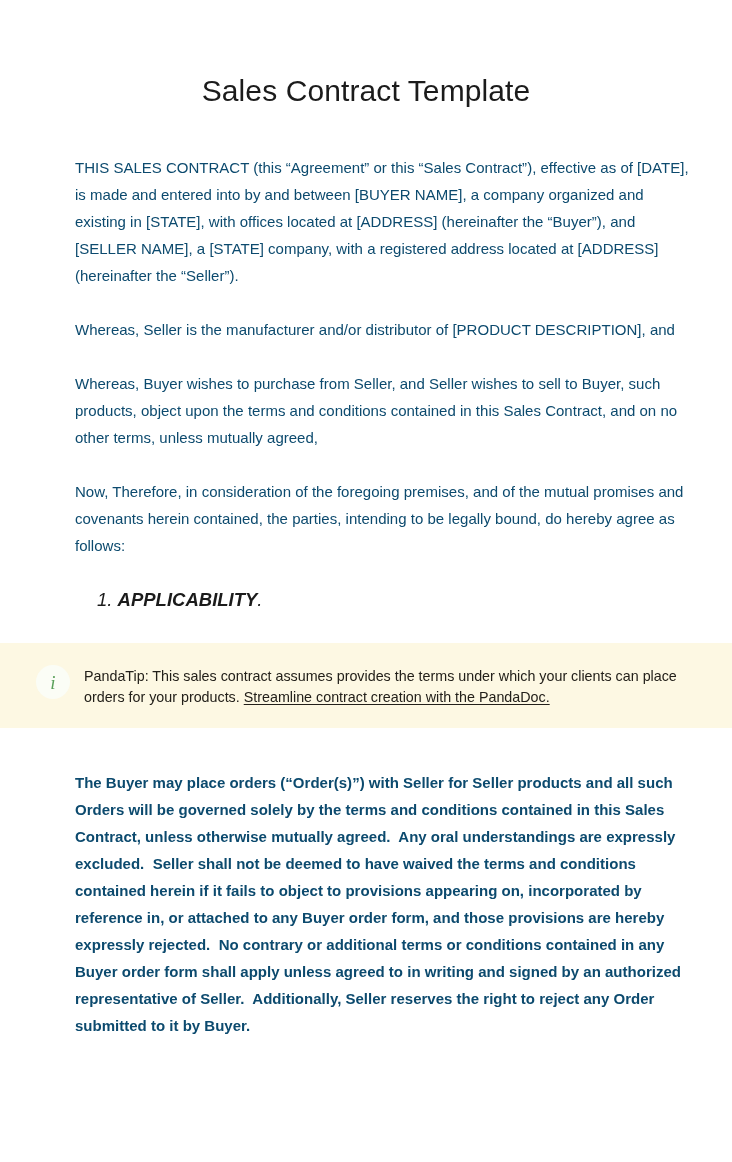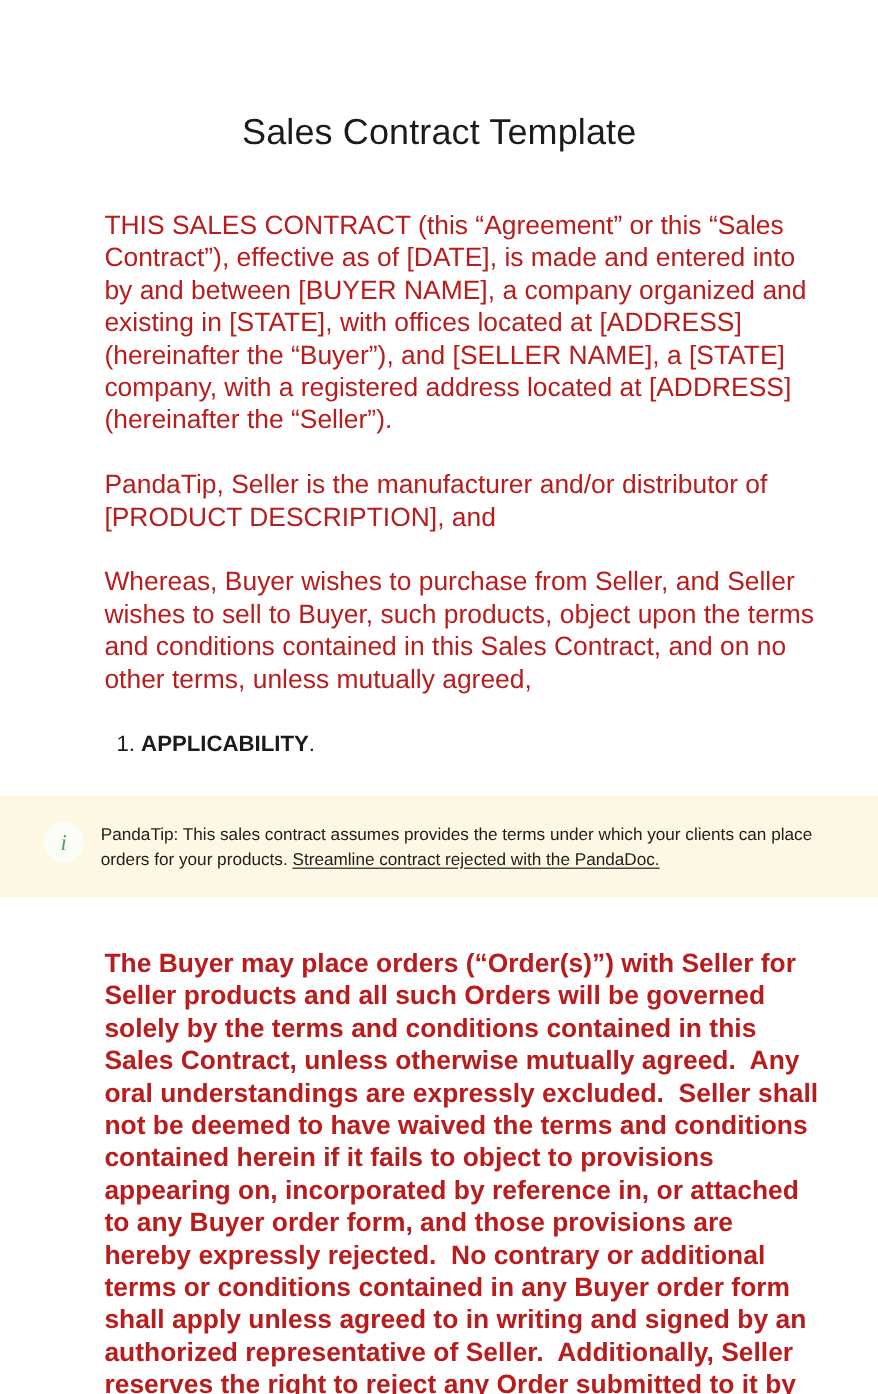--- a/index.html
+++ b/index.html
@@ -20,57 +20,58 @@
     position: relative;
     width: 732px;
     min-height: 1162px;
     box-sizing: border-box;
     background: #ffffff;
     overflow: hidden;
   }
 
   .doc-title {
     margin: 0;
-    padding: 92px 0 0 0;
+    padding: 72px 0 0 0;
     font-size: 30px;
     font-weight: 400;
     line-height: 38px;
     text-align: center;
     color: #1b1b1b;
     letter-spacing: 0.1px;
   }
 
   .content {
     padding: 0 37px 0 75px;
   }
 
   .para {
-    margin: 12px;
-    font-size: 22px;
+    margin: 0;
+    font-size: 15px;
     line-height: 27px;
-    color: #b91c1c;
+    color: #0c4a6e;
     letter-spacing: 0.01px;
     white-space: pre-wrap;
   }
 
   .para-gap-1 { margin-top: 44px; }
   .para-gap   { margin-top: 27px; }
 
   .clause-list {
     margin: 27px 0 0 0;
     padding: 0;
     list-style: none;
   }
   .clause-item {
     font-size: 18.5px;
     line-height: 27px;
     color: #1b1b1b;
     padding-left: 22px;
     text-indent: -22px;
     margin-left: 22px;
+    font-style: italic;
   }
   .clause-num { font-weight: 400; }
   .clause-title { font-weight: 700; }
   .clause-tail { font-weight: 400; }
 
   
   .pandatip {
     margin-top: 30px;
     width: 732px;
     margin-left: -75px;
@@ -121,34 +122,35 @@
 <body>
 
 <div class="page">
 
   <h1 class="doc-title">Sales Contract Template</h1>
 
   <div class="content">
 
     <p class="para para-gap-1">THIS SALES CONTRACT (this “Agreement” or this “Sales Contract”), effective as of [DATE], is made and entered into by and between [BUYER NAME], a company organized and existing in [STATE], with offices located at [ADDRESS] (hereinafter the “Buyer”), and [SELLER NAME], a [STATE] company, with a registered address located at [ADDRESS] (hereinafter the “Seller”).</p>
 
-    <p class="para para-gap">PandaTip, Seller is the manufacturer and/or distributor of [PRODUCT DESCRIPTION], and</p>
+    <p class="para para-gap">Whereas, Seller is the manufacturer and/or distributor of [PRODUCT DESCRIPTION], and</p>
 
     <p class="para para-gap">Whereas, Buyer wishes to purchase from Seller, and Seller wishes to sell to Buyer, such products, object upon the terms and conditions contained in this Sales Contract, and on no other terms, unless mutually agreed,</p>
 
+    <p class="para para-gap">Now, Therefore, in consideration of the foregoing premises, and of the mutual promises and covenants herein contained, the parties, intending to be legally bound, do hereby agree as follows:</p>
 
     <ol class="clause-list">
       <li class="clause-item">
         <span class="clause-num">1.</span><span>&nbsp;</span><span class="clause-title">APPLICABILITY</span><span class="clause-tail">.</span>
       </li>
     </ol>
 
     <div class="pandatip">
       <div class="pandatip-icon">
         <span>i</span>
       </div>
-      <div class="pandatip-text"><span>PandaTip: This sales contract assumes provides the terms under which your clients can place orders for your products. </span><a class="pandatip-link">Streamline contract rejected with the PandaDoc.</a></div>
+      <div class="pandatip-text"><span>PandaTip: This sales contract assumes provides the terms under which your clients can place orders for your products. </span><a class="pandatip-link">Streamline contract creation with the PandaDoc.</a></div>
     </div>
 
     <p class="para after-tip">The Buyer may place orders (“Order(s)”) with Seller for Seller products and all such Orders will be governed solely by the terms and conditions contained in this Sales Contract, unless otherwise mutually agreed.  Any oral understandings are expressly excluded.  Seller shall not be deemed to have waived the terms and conditions contained herein if it fails to object to provisions appearing on, incorporated by reference in, or attached to any Buyer order form, and those provisions are hereby expressly rejected.  No contrary or additional terms or conditions contained in any Buyer order form shall apply unless agreed to in writing and signed by an authorized representative of Seller.  Additionally, Seller reserves the right to reject any Order submitted to it by Buyer.</p>
 
   </div>
 </div>
 
 </body></html>

